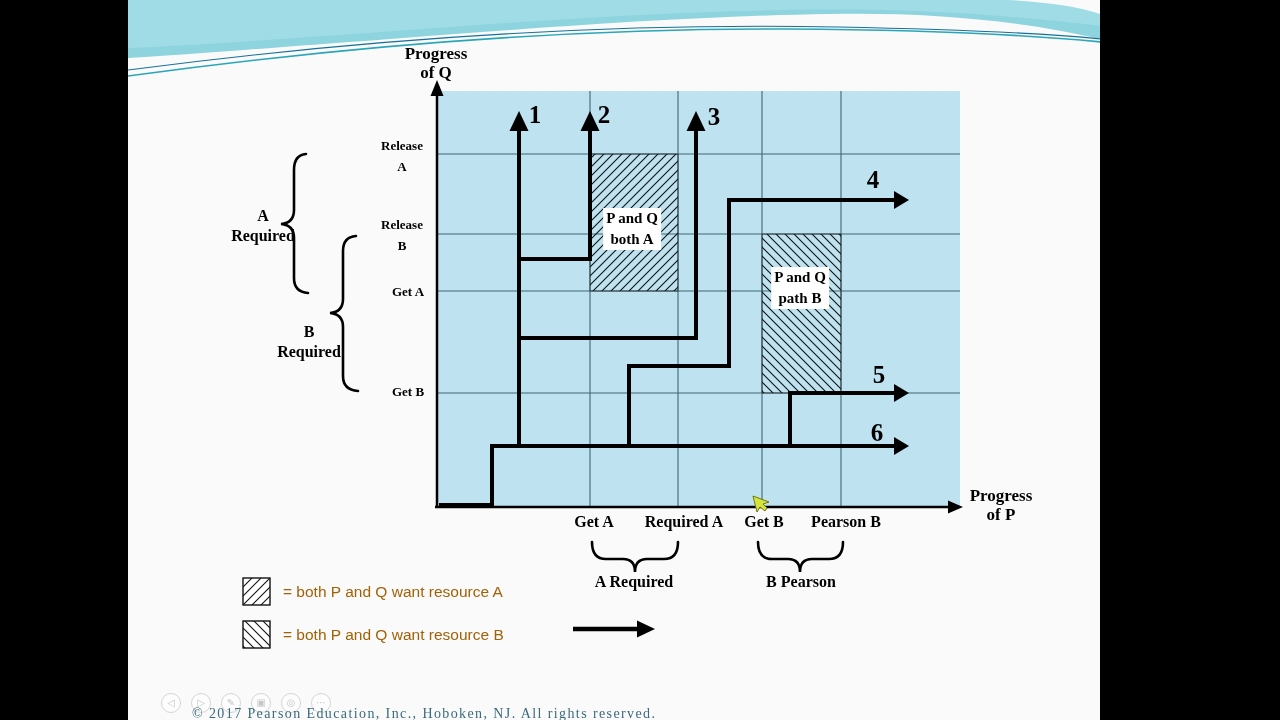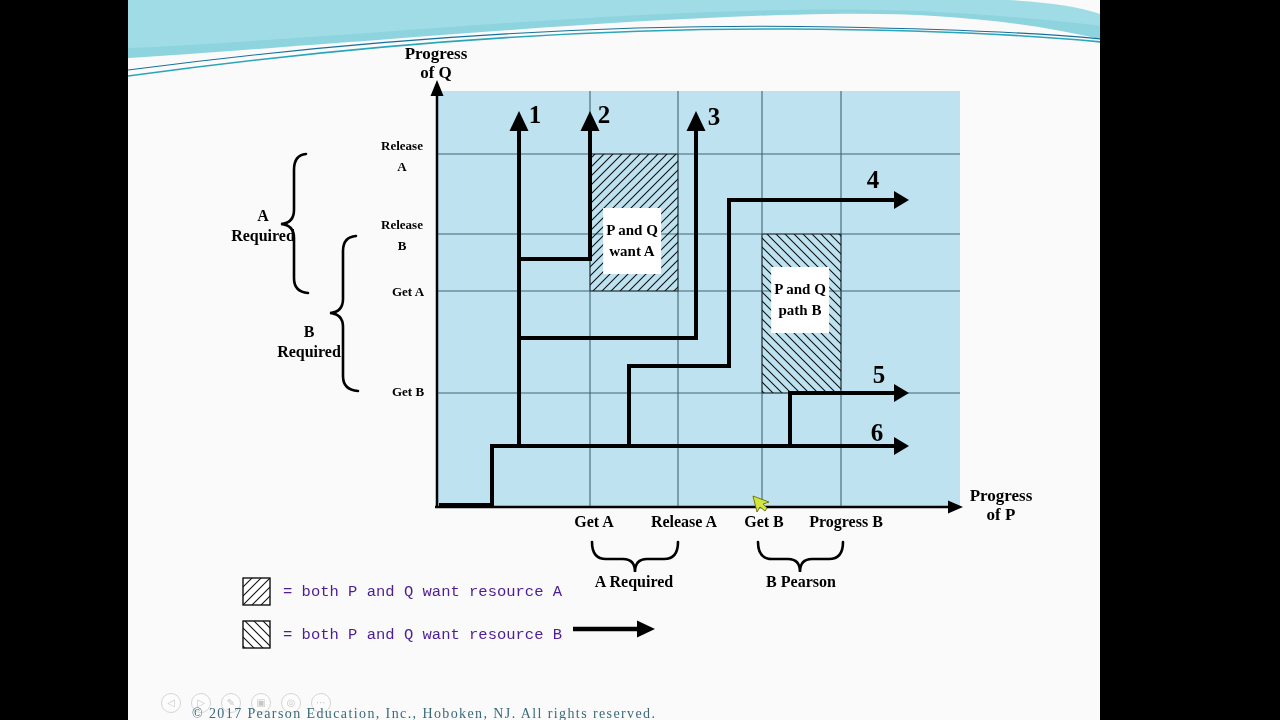--- a/index.html
+++ b/index.html
@@ -3,27 +3,27 @@
 <meta charset="utf-8">
 <style>
   html,body{margin:0;padding:0;background:#000;}
   .stage{position:relative;width:1280px;height:720px;background:#000;overflow:hidden;
          font-family:"Liberation Serif",serif;}
   .bar{position:absolute;top:0;height:720px;background:#000;}
   .slide{position:absolute;left:128px;top:0;width:972px;height:720px;background:#fafafa;overflow:hidden;}
   .abs{position:absolute;}
   .svg-layer{position:absolute;left:0;top:0;}
   .serifb{font-family:"Liberation Serif",serif;font-weight:bold;color:#000;}
-  .serifr{font-family:Liberation Mono, monospace;font-weight:normal;color:#4c1d95;}
+  .serifr{font-family:Liberation Sans, sans-serif;font-weight:normal;color:#a16207;}
   .ctr{transform:translateX(-50%);text-align:center;white-space:nowrap;}
   .ytick{font-size:13px;line-height:21px;}
   .xtick{font-size:16px;line-height:17px;}
   .axis-title{font-size:17px;line-height:19px;}
   .pathnum{font-size:25px;line-height:25px;}
-  .region-label{font-size:15px;line-height:21px;background:#fff;padding:12px 3px;}
+  .region-label{font-size:15px;line-height:21px;background:#fff;padding:0 3px;}
   .brace-label{font-size:16px;line-height:20px;}
   .legend-text{font-size:15.5px;line-height:18px;white-space:nowrap;}
   .legend-multi{font-size:15px;line-height:17.2px;white-space:nowrap;}
   .legend-multi div{white-space:nowrap;}
   .footer-text{font-size:14px;letter-spacing:1.4px;color:#3a6a7a;white-space:nowrap;}
   .ghost-glyph{font-family:"DejaVu Sans",sans-serif;font-size:10px;line-height:12px;color:#c7c7c7;
                transform:translateX(-50%);text-align:center;}
 </style>
 </head>
 <body>
@@ -143,37 +143,37 @@
     <div class="abs serifb brace-label ctr" style="left:135px;top:206px;">
       <div>A</div>
       <div>Required</div>
     </div>
     <div class="abs serifb brace-label ctr" style="left:181px;top:322px;">
       <div>B</div>
       <div>Required</div>
     </div>
 
     <div class="abs serifb xtick ctr" style="left:466px;top:513px;">Get A</div>
-    <div class="abs serifb xtick ctr" style="left:556px;top:513px;">Release A</div>
+    <div class="abs serifb xtick ctr" style="left:556px;top:513px;">Required A</div>
     <div class="abs serifb xtick ctr" style="left:636px;top:513px;">Get B</div>
-    <div class="abs serifb xtick ctr" style="left:718px;top:513px;">Progress B</div>
+    <div class="abs serifb xtick ctr" style="left:718px;top:513px;">Pearson B</div>
 
     <div class="abs serifb brace-label ctr" style="left:506px;top:572px;text-align:center;">A Required</div>
     <div class="abs serifb brace-label ctr" style="left:673px;top:572px;">B Pearson</div>
 
     <div class="abs serifb pathnum ctr" style="left:407px;top:102px;">1</div>
     <div class="abs serifb pathnum ctr" style="left:476px;top:102px;">2</div>
     <div class="abs serifb pathnum ctr" style="left:586px;top:104px;">3</div>
     <div class="abs serifb pathnum ctr" style="left:745px;top:167px;">4</div>
     <div class="abs serifb pathnum ctr" style="left:751px;top:362px;">5</div>
     <div class="abs serifb pathnum ctr" style="left:749px;top:420px;">6</div>
 
     <div class="abs serifb region-label ctr" style="left:504px;top:208px;">
       <div>P and Q</div>
-      <div>want A</div>
+      <div>both A</div>
     </div>
     <div class="abs serifb region-label ctr" style="left:672px;top:267px;">
       <div>P and Q</div>
       <div>path B</div>
     </div>
 
     <div class="abs serifr legend-text" style="left:155px;top:583px;">= both P and Q want resource A</div>
     <div class="abs serifr legend-text" style="left:155px;top:626px;">= both P and Q want resource B</div>
 
     <div class="abs ghost-glyph" style="left:43px;top:697px;">◁</div>

